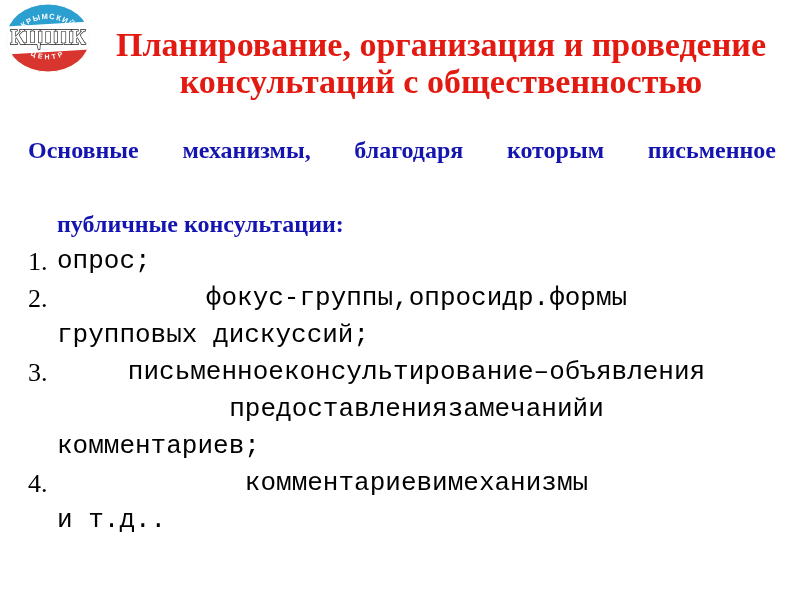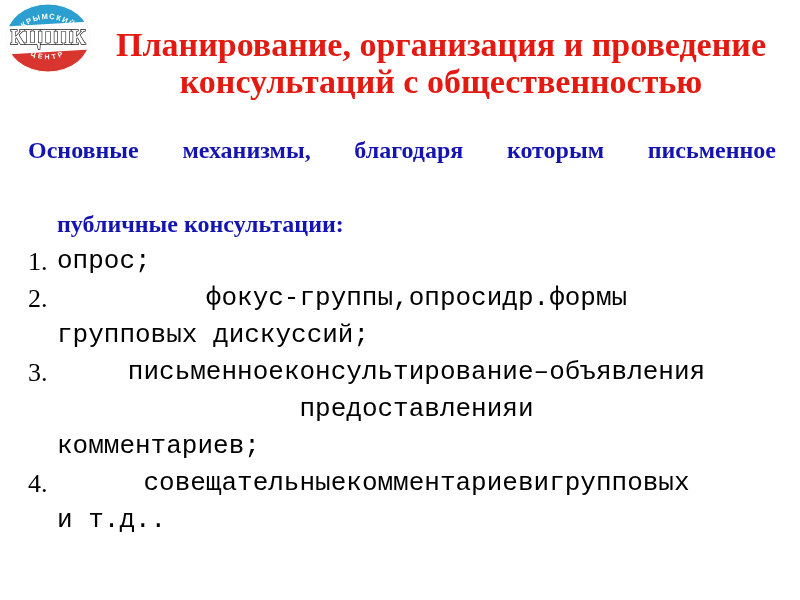--- a/index.html
+++ b/index.html
@@ -182,30 +182,30 @@
         <li>
           <span class="num">3.</span>
           <span class="ln just">
             <span class="w">письменное</span>
             <span class="w">консультирование</span>
             <span class="w">–</span>
             <span class="w">объявления</span>
           </span>
           <span class="ln just">
             <span class="w">предоставления</span>
+            <span class="w">замечаний</span>
             <span class="w">и</span>
           </span>
           <span class="ln">комментариев;</span>
         </li>
         <li>
           <span class="num">4.</span>
           <span class="ln just">
-            <span class="w">совещательные</span>
             <span class="w">комментариев</span>
             <span class="w">и</span>
-            <span class="w">групповых</span>
+            <span class="w">механизмы</span>
           </span>
           <span class="ln">и т.д..</span>
         </li>
       </ol>
 
   </div>
 </div>
 
 </body></html>

